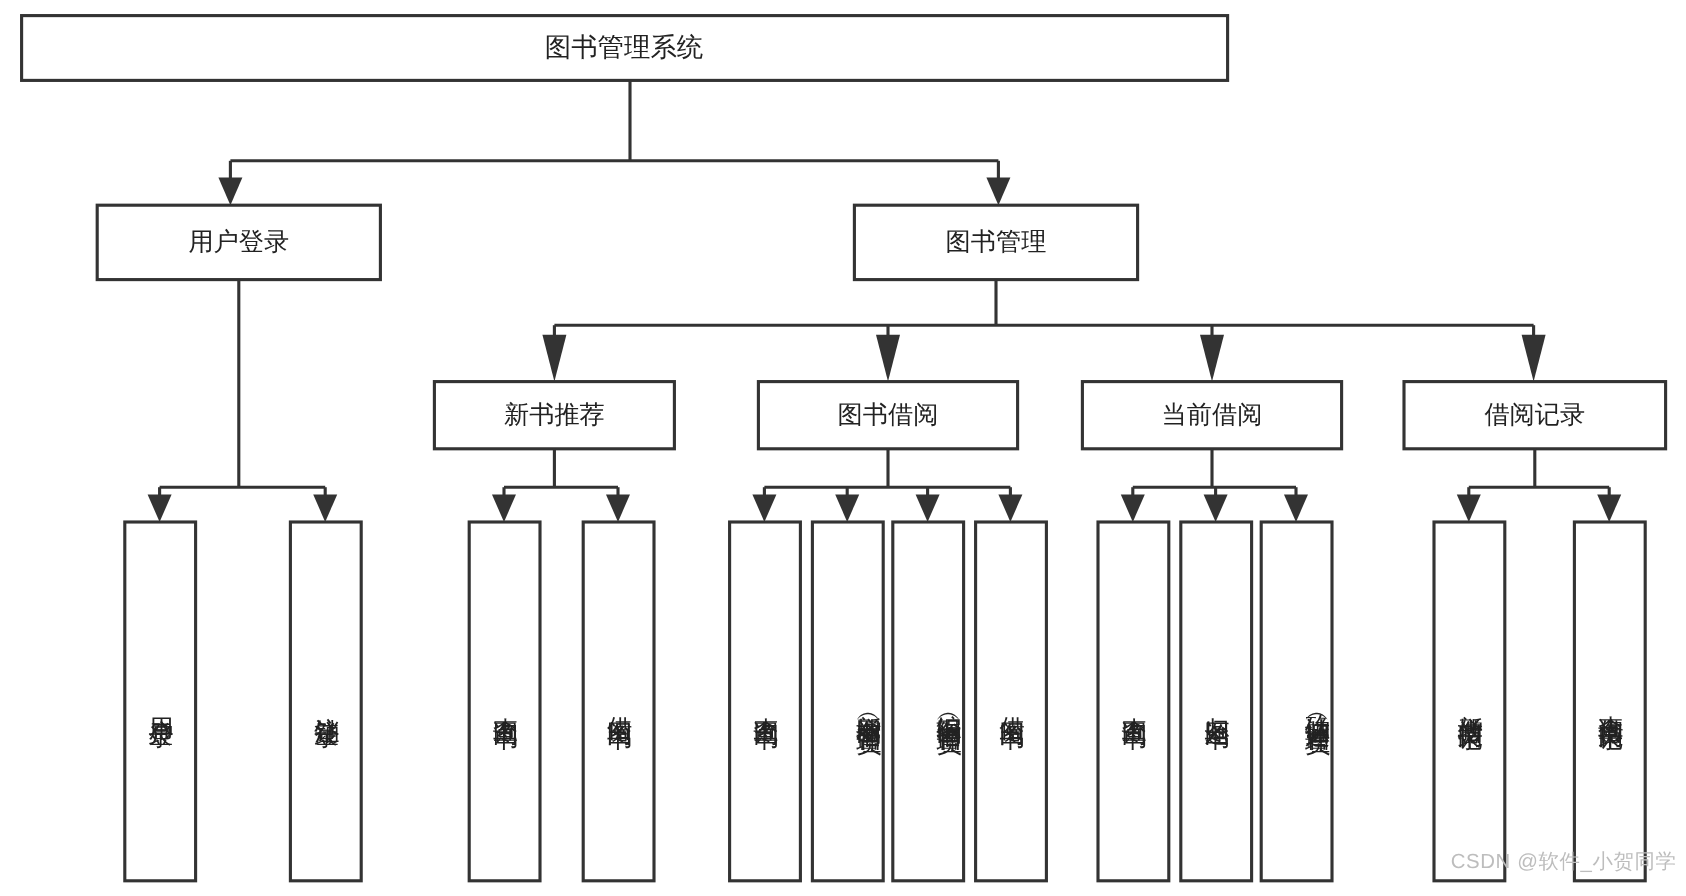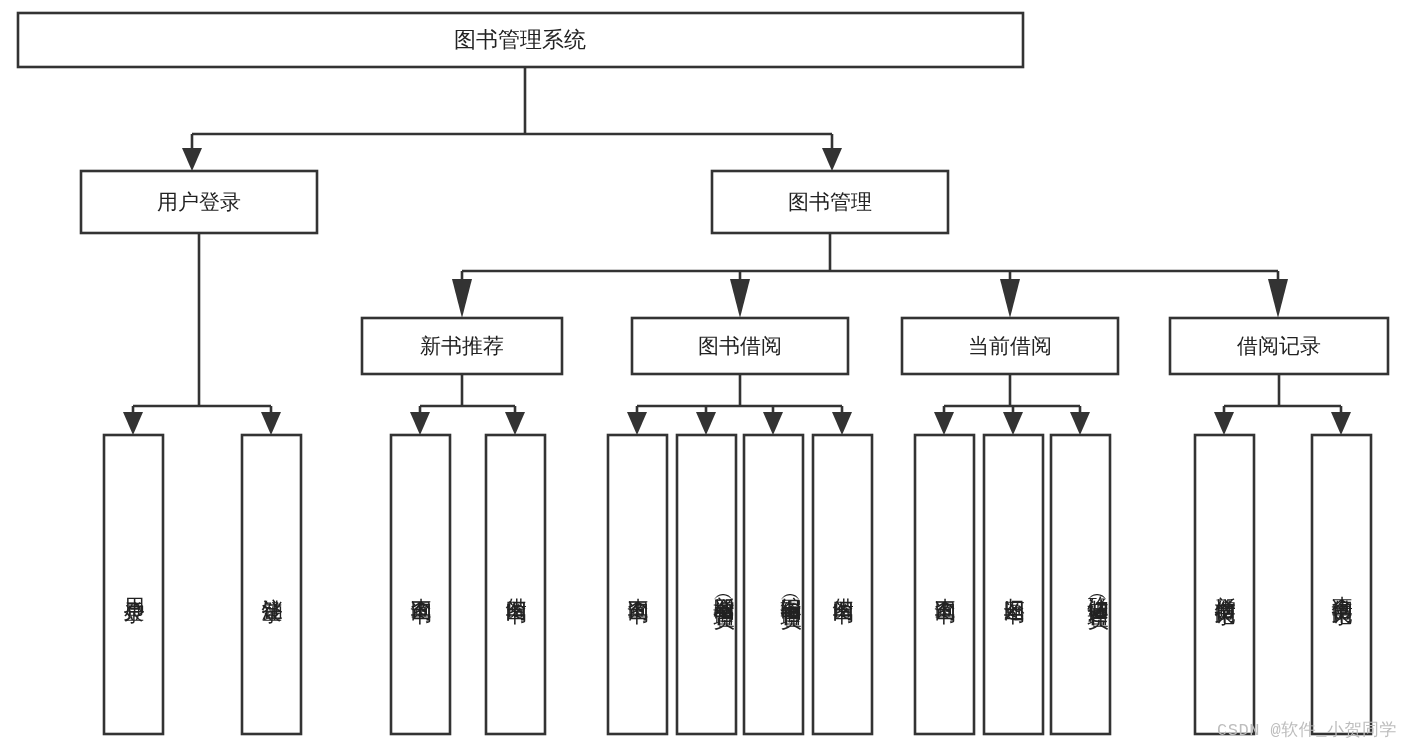--- a/index.html
+++ b/index.html
@@ -61,22 +61,22 @@
     line-height: 1.22;
     letter-spacing: 2px;
     color: #222222;
     white-space: nowrap;
     pointer-events: none;
     user-select: none;
   }
   .watermark {
     position: absolute;
     right: 8px;
-    bottom: 6px;
-    font-family: Liberation Mono, monospace;
+    bottom: 18px;
+    font-family: Liberation Sans, sans-serif;
     font-size: 17px;
     color: #bdbdbd;
     letter-spacing: 0.5px;
     white-space: nowrap;
   }
 </style>
 </head>
 <body>
 
 <div id="diagram-root">

